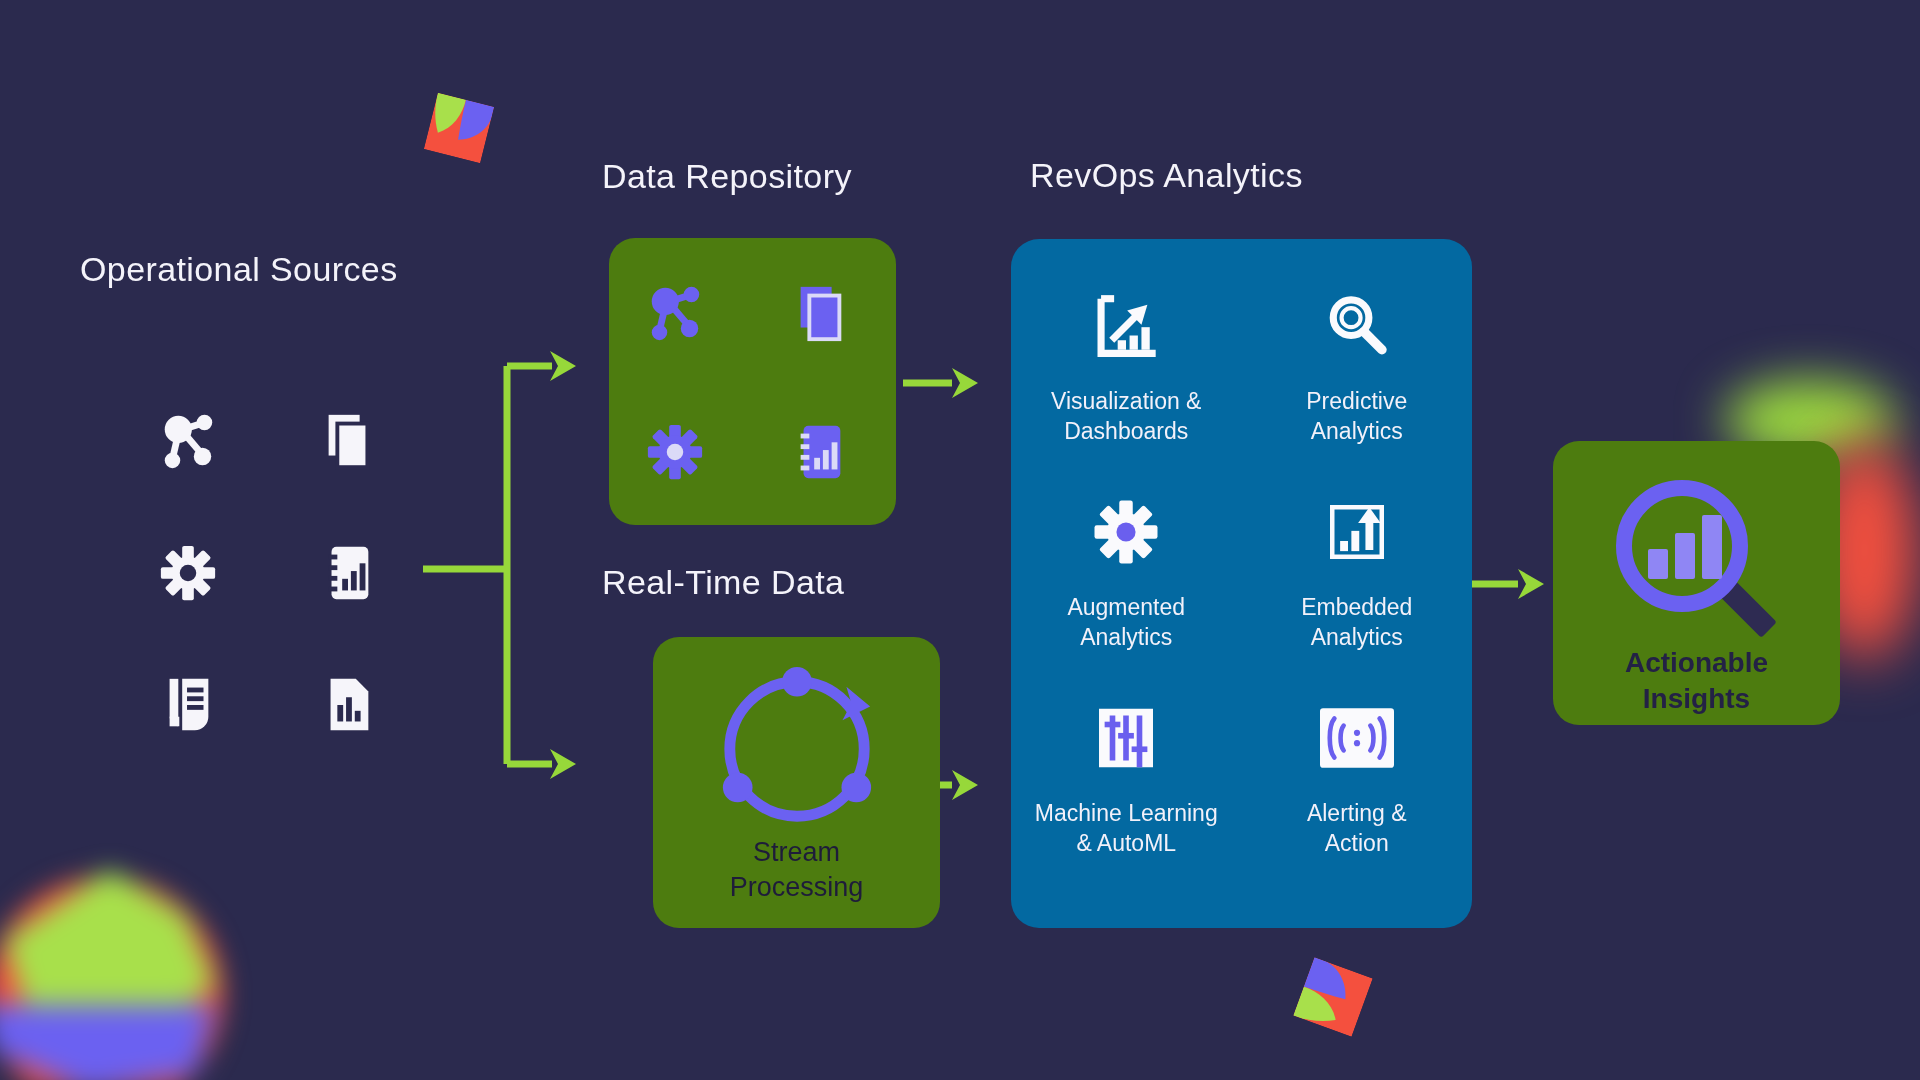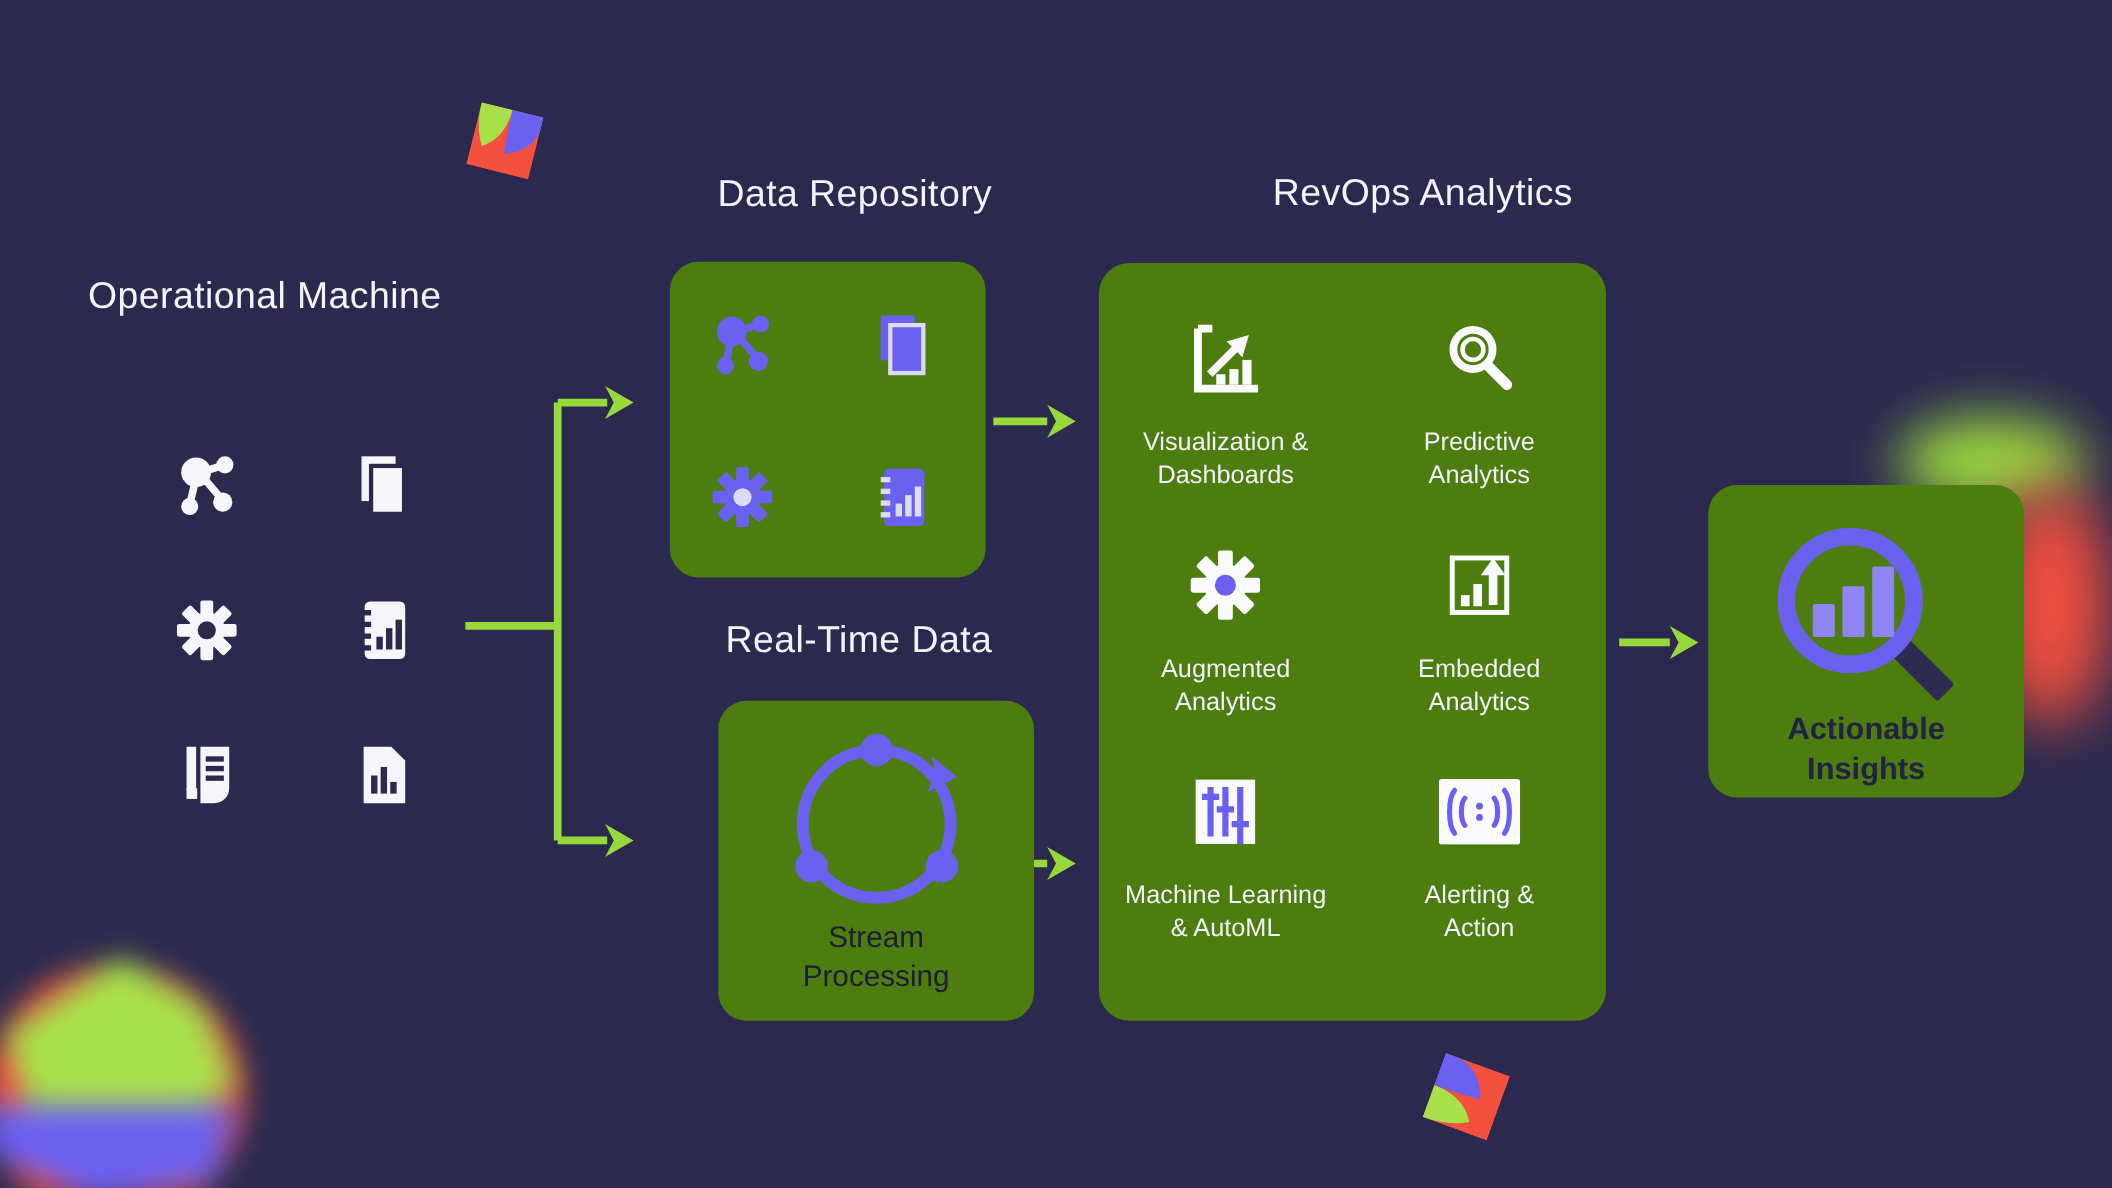--- a/index.html
+++ b/index.html
@@ -3,24 +3,24 @@
 <meta charset="utf-8">
 <style>
   html,body{margin:0;padding:0;background:#2B2A4E;}
   .canvas{
     position:relative;width:1920px;height:1080px;overflow:hidden;
     background:#2B2A4E;
     font-family:"Liberation Sans", sans-serif;
   }
   .section-title{
     position:absolute;color:#F4F3FA;font-size:34px;font-weight:500;
-    letter-spacing:.4px;text-align:right;z-index:2;white-space:nowrap;
+    letter-spacing:.4px;text-align:left;z-index:2;white-space:nowrap;
   }
   .node{position:absolute;background:#4d7c0f;border-radius:26px;z-index:2;}
-  .panel{position:absolute;background:#4d7c0f;border-radius:28px;z-index:2;}
+  .panel{position:absolute;background:#0369a1;border-radius:28px;z-index:2;margin-left:12px;}
   .multiline{white-space:pre-line;}
 
   
   .ic{display:block;}
   .src-ic{color:#F6F5FA;--hole:#2B2A4E;}
   .repo-ic{color:#6B61F1;--hole:#DBDAF7;}
   .rev-ic{color:#FAFAFD;--hole:#6A5FEE;}
 
   
   .src-grid{position:absolute;left:157px;top:410px;display:grid;
@@ -91,21 +91,21 @@
     </g>
     <g fill="#97D83A">
       <path transform="translate(576,366)" d="M0,0 L-26,-15 L-18,0 L-26,15 Z"></path>
       <path transform="translate(576,764)" d="M0,0 L-26,-15 L-18,0 L-26,15 Z"></path>
       <path transform="translate(978,383)" d="M0,0 L-26,-15 L-18,0 L-26,15 Z"></path>
       <path transform="translate(978,785)" d="M0,0 L-26,-15 L-18,0 L-26,15 Z"></path>
       <path transform="translate(1544,584)" d="M0,0 L-26,-15 L-18,0 L-26,15 Z"></path>
     </g>
   </svg>
 
-  <div class="section-title" style="left:80px;top:250px;text-align:left;">Operational Machine</div>
+  <div class="section-title" style="left:80px;top:250px;text-align:left;">Operational Sources</div>
   <div class="section-title" style="left:602px;top:157px;width:300px;">Data Repository</div>
   <div class="section-title" style="left:602px;top:563px;width:300px;">Real-Time Data</div>
   <div class="section-title" style="left:1030px;top:156px;width:400px;">RevOps Analytics</div>
 
   <div class="src-grid">
     <svg class="ic src-ic" width="62" height="62" viewBox="0 0 64 64">
       <g stroke="currentColor" stroke-width="7">
         <path d="M28,24 L45,44"></path>
           <path d="M21,29 L17,46"></path>
           <path d="M33,18 L46,14"></path>

